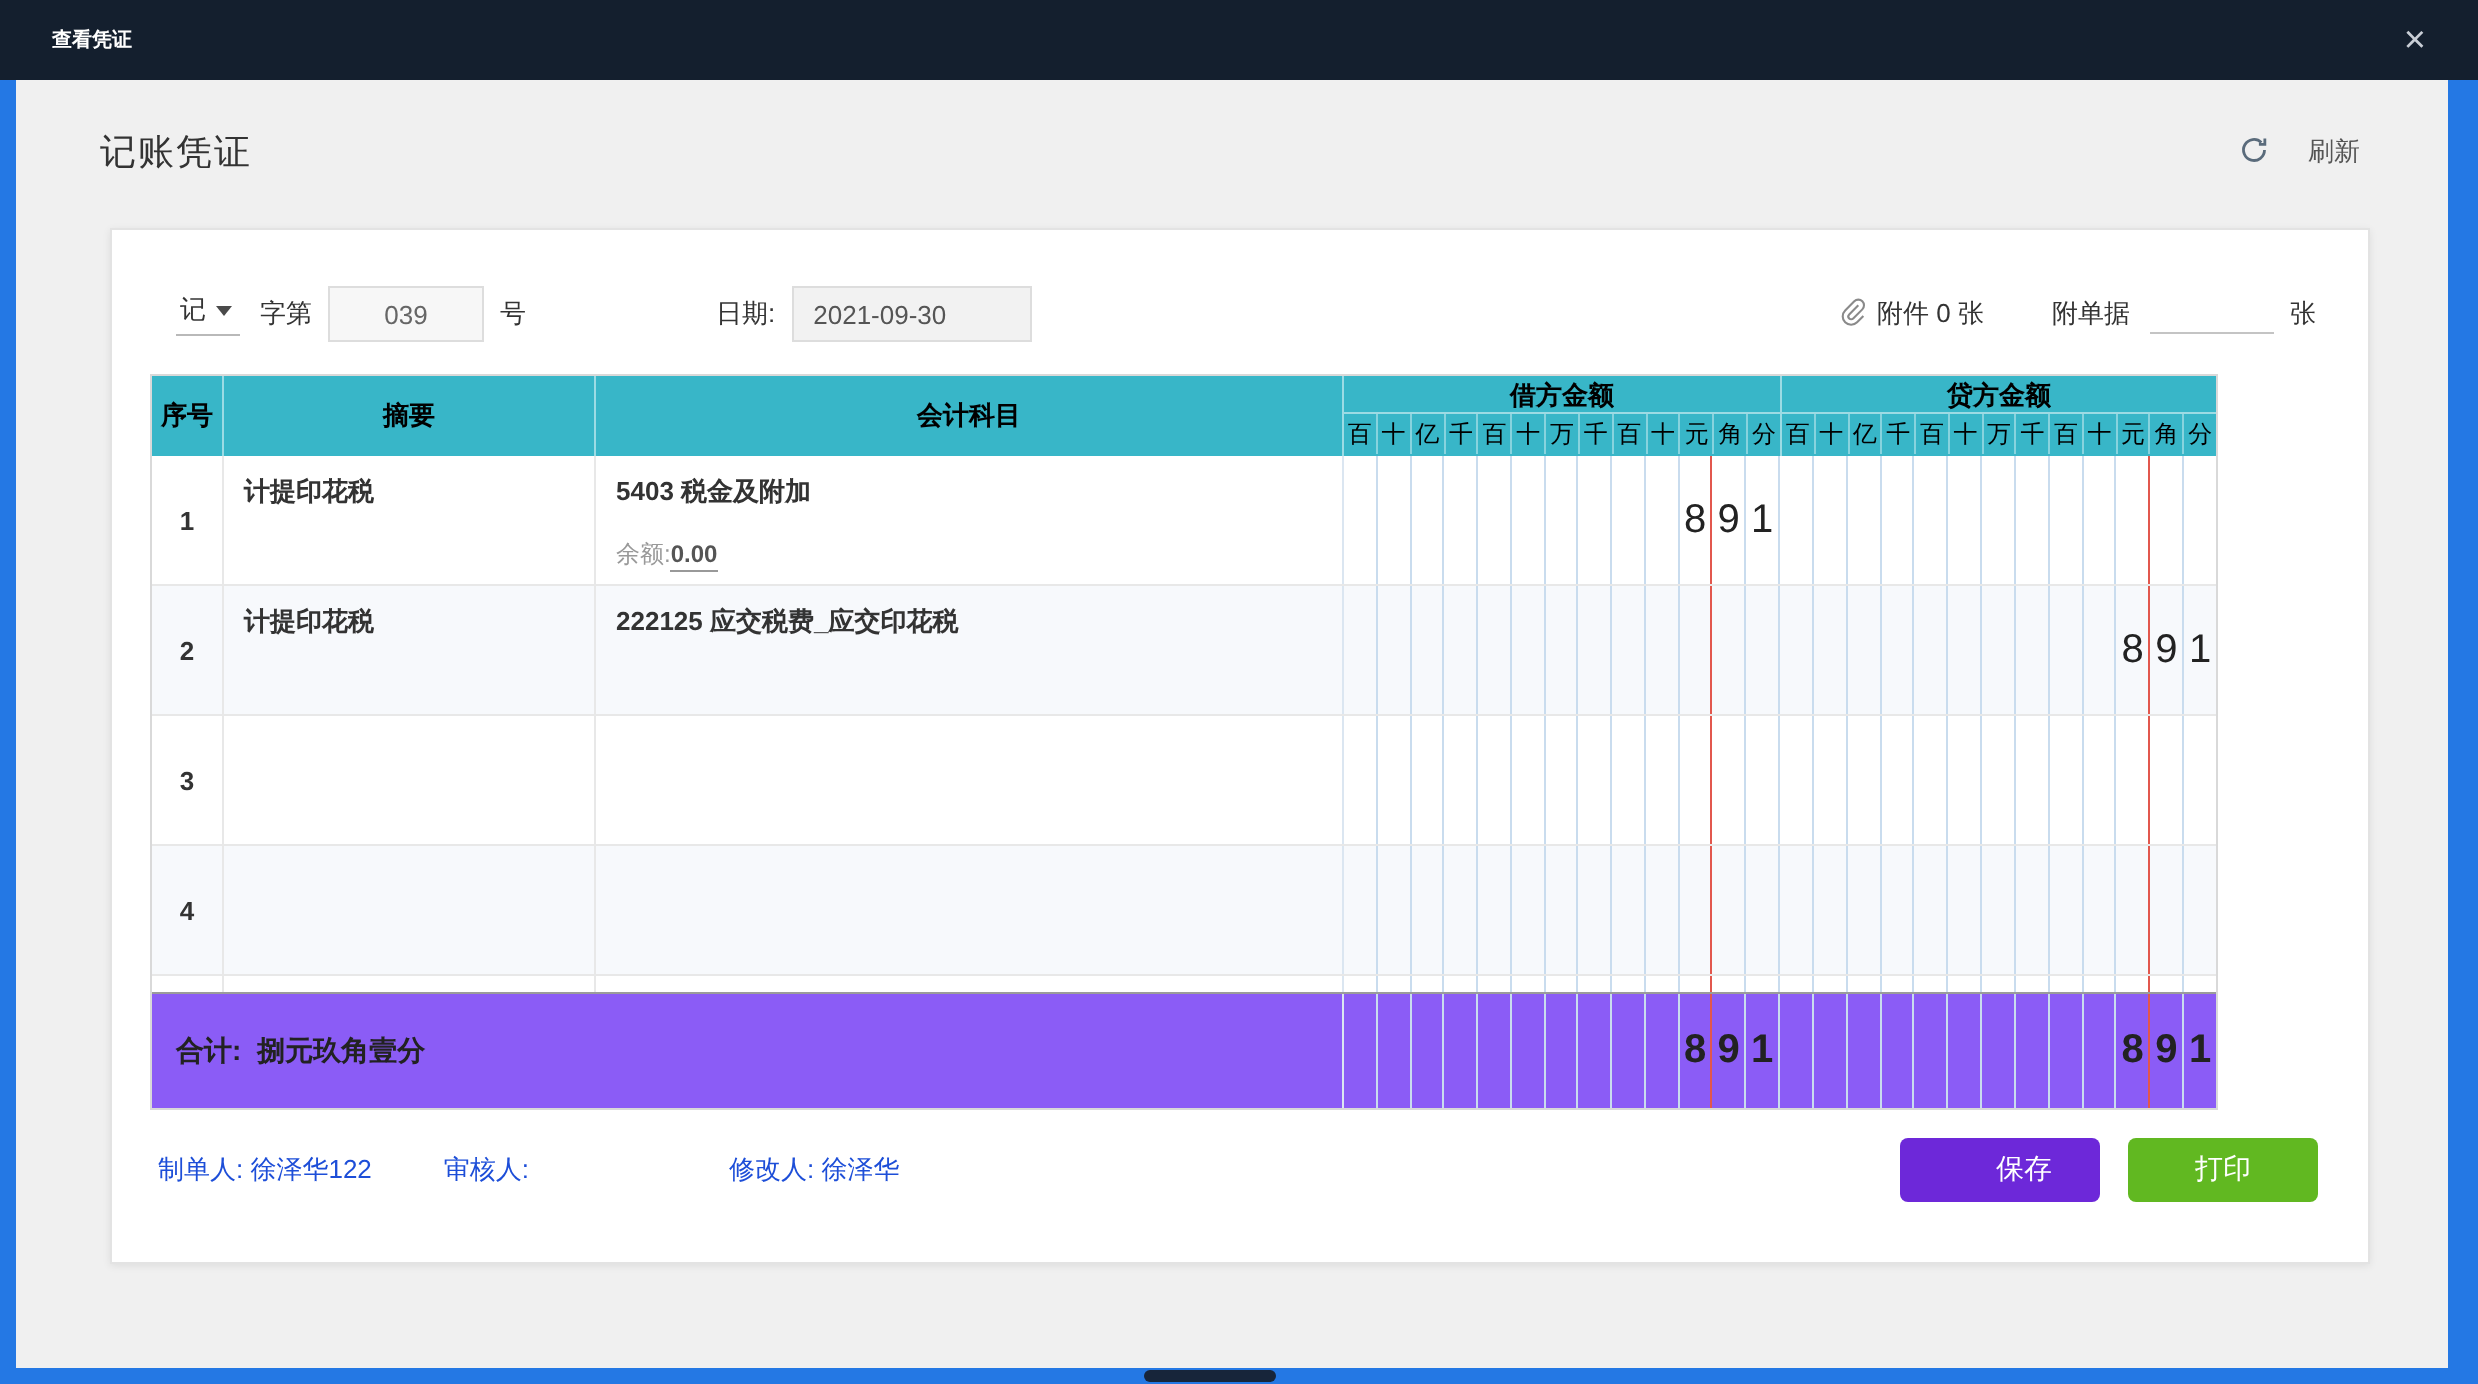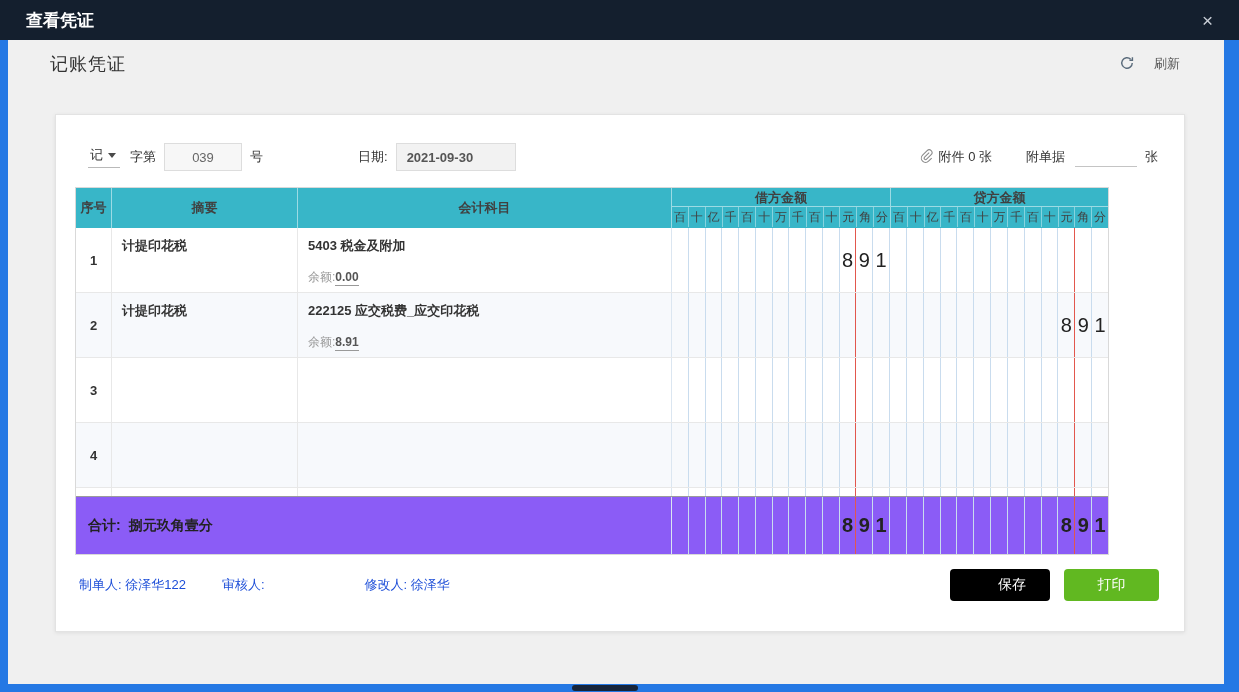--- a/index.html
+++ b/index.html
@@ -11,30 +11,30 @@
     color:#333;
   }
 
   
   .titlebar {
     position:absolute; top:0; left:0; width:100%; height:40px;
     background: var(--titlebar-dark, #141f2e);
     display:flex; align-items:center; justify-content:space-between;
     padding:0 26px; z-index:5;
   }
-  .titlebar .dlg-title { color:#fff; font-size:17px; font-weight:bold; }
+  .titlebar .dlg-title { color:#fff; font-size:10px; font-weight:bold; }
   .titlebar .dlg-close { color:#c9ced6; font-size:19px; line-height:1; cursor:pointer; }
 
   
   .dialog-body {
     position:absolute; top:40px; left:8px; right:15px; bottom:8px;
     background: var(--page-bg, #f0f0f0);
   }
   .page-header {
-    position:absolute; top:12px; left:42px; right:44px;
+    position:absolute; top:24px; left:42px; right:44px;
     display:flex; justify-content:space-between; align-items:center;
   }
   .page-title { font-size:18px; color:#333; letter-spacing:1px; }
   .refresh-btn { display:flex; align-items:center; gap:20px; font-size:13px; color:#555; cursor:pointer; }
 
   
   .card {
     position:absolute; top:74px; left:47px; width:1130px; height:518px;
     background:#fff; border:1px solid #e3e3e3;
     box-shadow:0 1px 4px rgba(0,0,0,.08);
@@ -50,31 +50,31 @@
     border-left:4px solid transparent; border-right:4px solid transparent; border-top:5px solid #4a4a4a; }
   .meta .lbl { margin:0 8px 0 10px; }
   .num-input {
     width:78px; height:28px; border:1px solid #ddd; background:#f7f7f7;
     text-align:center; color:#666; font-size:13px; outline:none;
   }
   .suffix { margin-left:8px; }
   .date-group { margin-left:95px; display:flex; align-items:center; }
   .date-input {
     margin-left:8px; width:120px; height:28px; border:1px solid #ddd; background:#f2f2f2;
-    color:#555; font-size:13px; padding:0 10px; outline:none;font-weight:bold;
+    color:#555; font-size:13px; padding:0 10px; outline:none;
   }
   .attach-group { margin-left:auto; display:flex; align-items:center; padding-right:2px; }
   .attach-link { display:flex; align-items:center; gap:6px; cursor:pointer; color:#333; }
   .attach-doc { margin-left:34px; }
   .doc-input { width:62px; height:20px; border:none; border-bottom:1px solid #c4c4c4; background:transparent; margin:0 8px 0 10px; outline:none; font-size:13px; text-align:center; }
 
   
   .table-wrap { margin:16px 0 0 19px; width:1034px; border:1px solid #d9d9d9; }
 
-  .thead { display:flex; background:var(--teal-header, #38b6c8); color:#404040; height:40px; }
+  .thead { display:flex; background:var(--teal-header, #38b6c8); color:#000000; height:40px; }
   .h-seq, .h-summary, .h-account {
     text-align:center; line-height:40px; font-weight:bold; font-size:13px;
     border-right:1px solid rgba(255,255,255,.5);
   }
   .h-seq { width:36px; } .h-summary { width:186px; } .h-account { width:374px; }
   .h-amt { width:218px; }
   .h-amt + .h-amt { border-left:1px solid rgba(255,255,255,.5); }
   .amt-title { height:19px; line-height:20px; text-align:center; font-weight:bold; font-size:13px;
     border-bottom:1px solid rgba(255,255,255,.5); }
   .digit-header { display:flex; height:20px; }
@@ -108,21 +108,21 @@
   .total-row .digit-cell { font-weight:bold; }
 
   
   .card-footer { display:flex; align-items:center; margin:14px 25px 0 23px; }
   .footer-text { color:#1d4ed8; font-size:13px; }
   .ft-maker { margin-right:36px; }
   .ft-auditor { margin-right:100px; }
   .btn { height:32px; border:none; border-radius:4px; font-size:14px; color:#fff;
     display:flex; align-items:center; justify-content:center; cursor:pointer;
     font-family:"Liberation Sans","DejaVu Sans",sans-serif; }
-  .btn-save { width:100px; background:#000000; margin-left:auto;padding-left:24px; }
+  .btn-save { width:100px; background:#6d28d9; margin-left:auto;padding-left:24px; }
   .btn-print { width:95px; background:var(--print-green, #61b821); margin-left:14px; }
 
   .bottom-thumb { position:absolute; left:572px; bottom:1px; width:66px; height:6px;
     background:#17253a; border-radius:3px; z-index:6; }
 </style>
 </head>
 <body>
 
 <div class="titlebar">
   <span class="dlg-title">查看凭证</span>
@@ -255,21 +255,20 @@
               <span class="digit-cell yuan"></span>
               <span class="digit-cell"></span>
               <span class="digit-cell"></span>
             </div>
           </div>
           <div class="trow alt">
             <div class="c-seq">2</div>
             <div class="c-summary">计提印花税</div>
             <div class="c-account">
               <div class="acc-name">222125 应交税费_应交印花税</div>
-              <div class="acc-balance"><span class="bal-label">余额:</span><span class="bal-value">8.91</span></div>
             </div>
             <div class="amount-grid">
               <span class="digit-cell"></span>
               <span class="digit-cell"></span>
               <span class="digit-cell"></span>
               <span class="digit-cell"></span>
               <span class="digit-cell"></span>
               <span class="digit-cell"></span>
               <span class="digit-cell"></span>
               <span class="digit-cell"></span>

